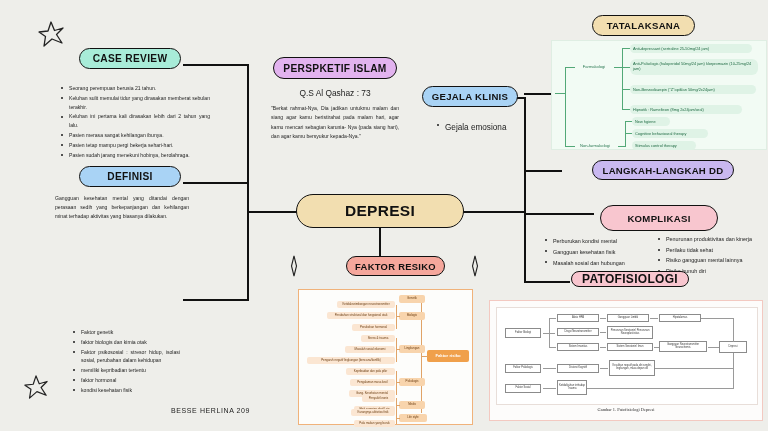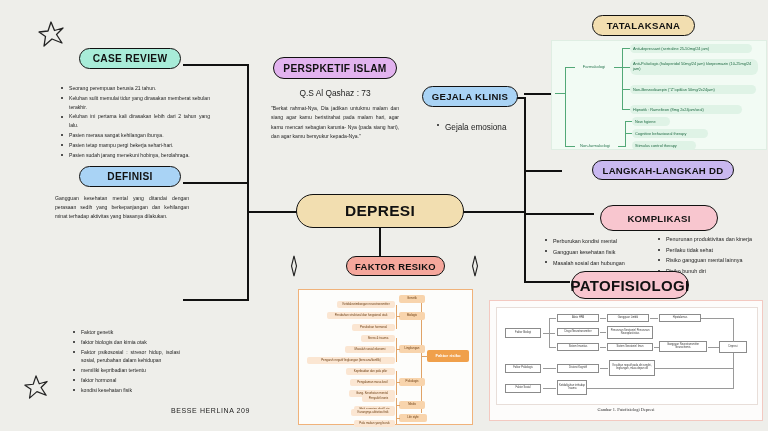--- a/index.html
+++ b/index.html
@@ -269,21 +269,21 @@
   </div>
   <div class="body-text" style="left:645px;top:227px;width:116px;font-size:5.4px;line-height:1.75;">
     <ul class="bl">
       <li>Penurunan produktivitas dan kinerja</li>
       <li>Perilaku tidak sehat</li>
       <li>Risiko gangguan mental lainnya</li>
       <li>Risiko bunuh diri</li>
     </ul>
   </div>
 
-  <div class="pill" style="left:571px;top:271px;width:118px;height:28px;background:#f8c6cf;font-size:15px;">
+  <div class="pill" style="left:571px;top:271px;width:118px;height:16px;background:#f8c6cf;font-size:12px;">
     <span>PATOFISIOLOGI</span>
   </div>
 
   <div id="pf-panel" style="left:489px;top:300px;width:274px;height:121px;">
     <div id="pf-inner" style="left:6px;top:6px;width:262px;height:98px;">
 
       <div class="pf-node" style="left:8px;top:20px;width:36px;height:10px;">Faktor Biologi</div>
       <div class="pf-node" style="left:8px;top:56px;width:36px;height:9px;">Faktor Psikologis</div>
       <div class="pf-node" style="left:8px;top:76px;width:36px;height:9px;">Faktor Sosial</div>
 

